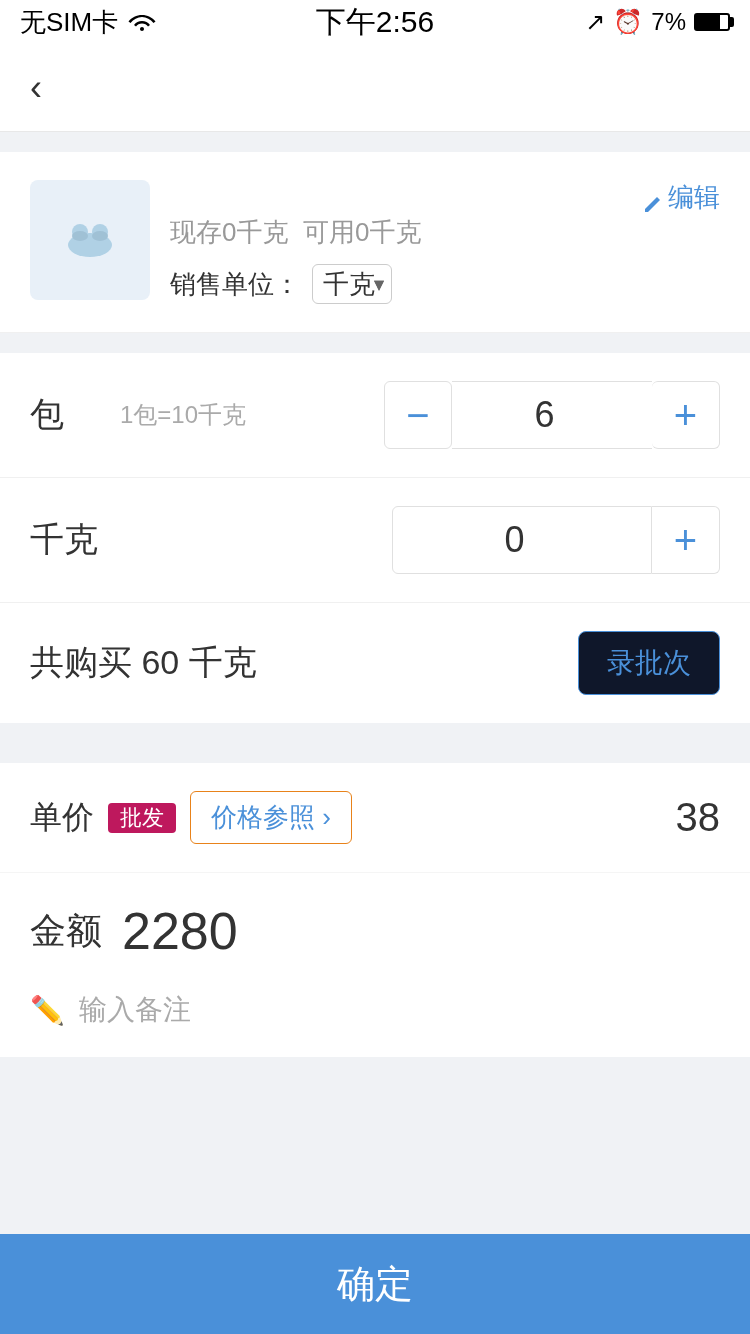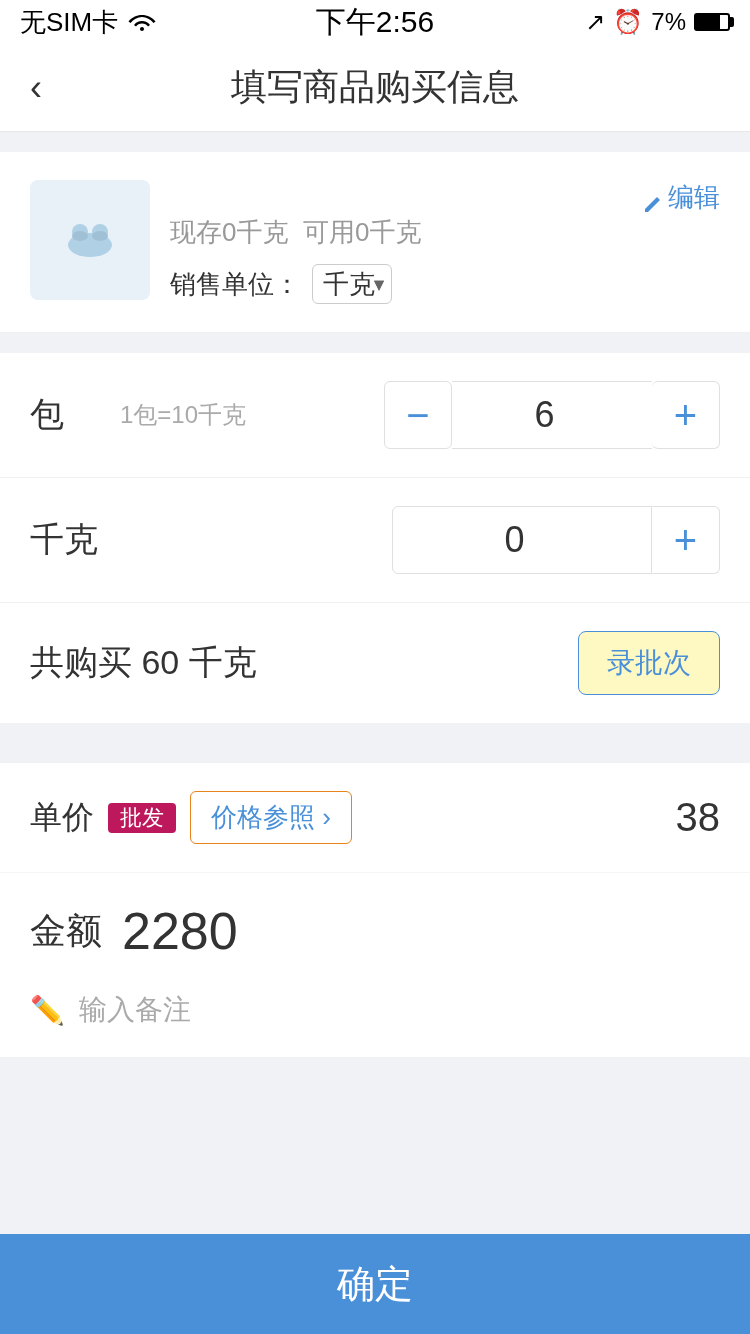--- a/index.html
+++ b/index.html
@@ -258,21 +258,21 @@
       font-weight: 500;
       margin-top: 44px;
     }
     .batch-btn {
       margin-left: auto;
       border: 1px solid #4a90d9;
       color: #4a90d9;
       font-size: 28px;
       padding: 12px 28px;
       border-radius: 8px;
-      background: #fef9c3;
+      background: #0f172a;
       cursor: pointer;
     }
 
     
     .price-section {
       margin-top: 20px;
       background: #fff;
     }
     .price-row {
       display: flex;
@@ -384,21 +384,20 @@
   <div class="status-right">
     <span>↗</span>
     <span>⏰</span>
     <span>7%</span>
     <span class="battery-icon"></span>
   </div>
 </div>
 
 <div class="nav-bar">
   <span class="nav-back">‹</span>
-  <span class="nav-title">填写商品购买信息</span>
 </div>
 
 <div class="product-card">
   <div class="product-image">
     <svg viewBox="0 0 60 60" fill="none" xmlns="http://www.w3.org/2000/svg">
       <circle cx="20" cy="22" r="8" fill="#7ab3d4"></circle>
       <circle cx="40" cy="22" r="8" fill="#7ab3d4"></circle>
       <ellipse cx="30" cy="35" rx="22" ry="12" fill="#7ab3d4"></ellipse>
       <ellipse cx="20" cy="26" rx="8" ry="5" fill="#5a93b4"></ellipse>
       <ellipse cx="40" cy="26" rx="8" ry="5" fill="#5a93b4"></ellipse>

